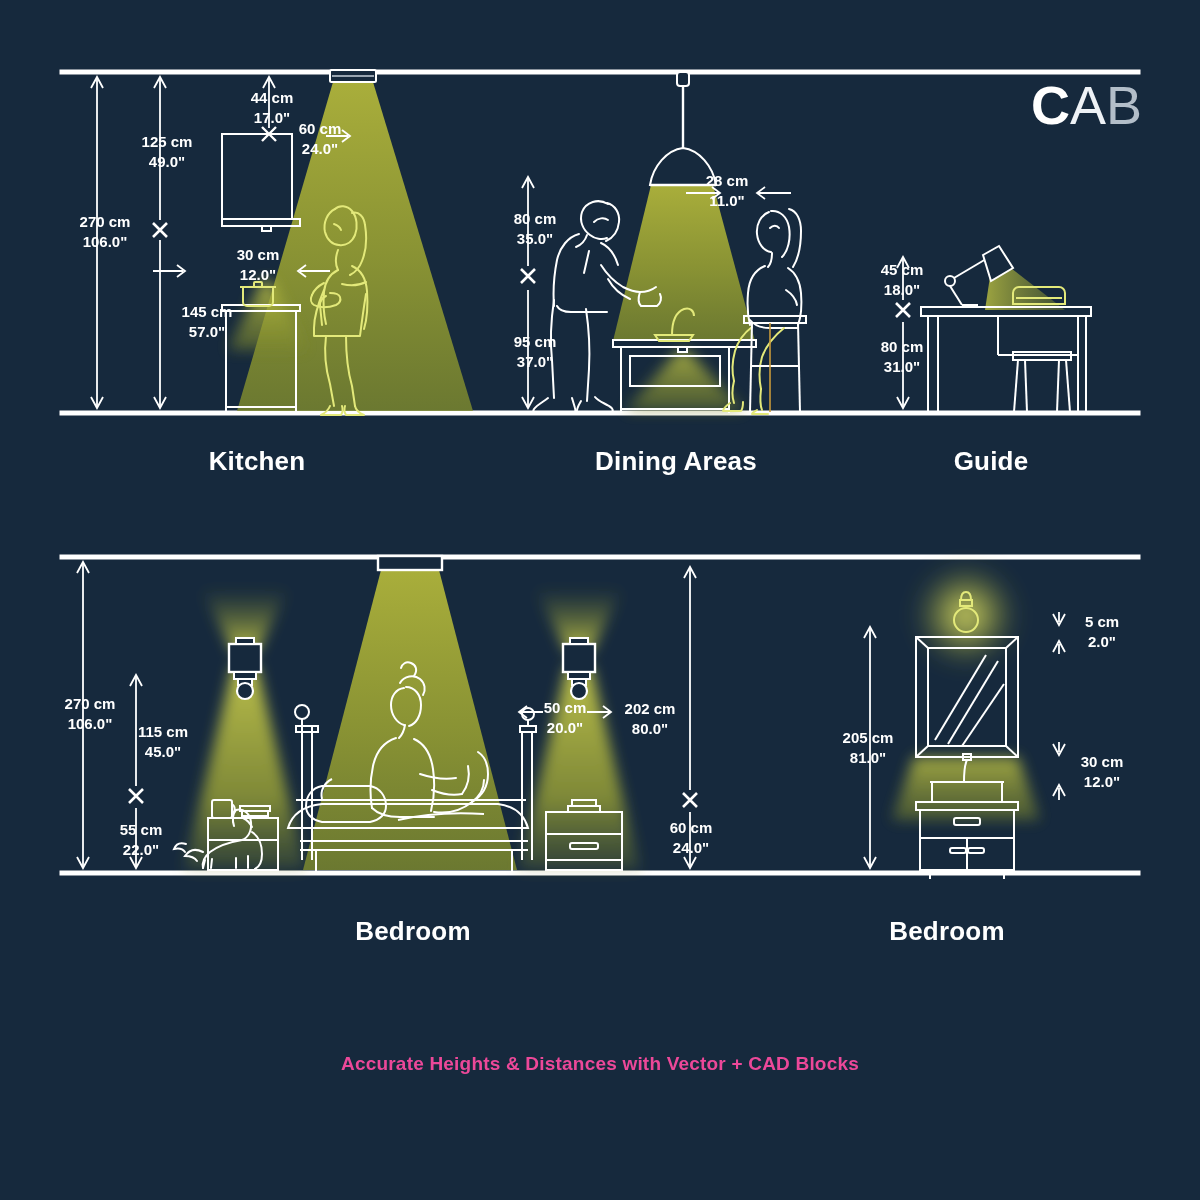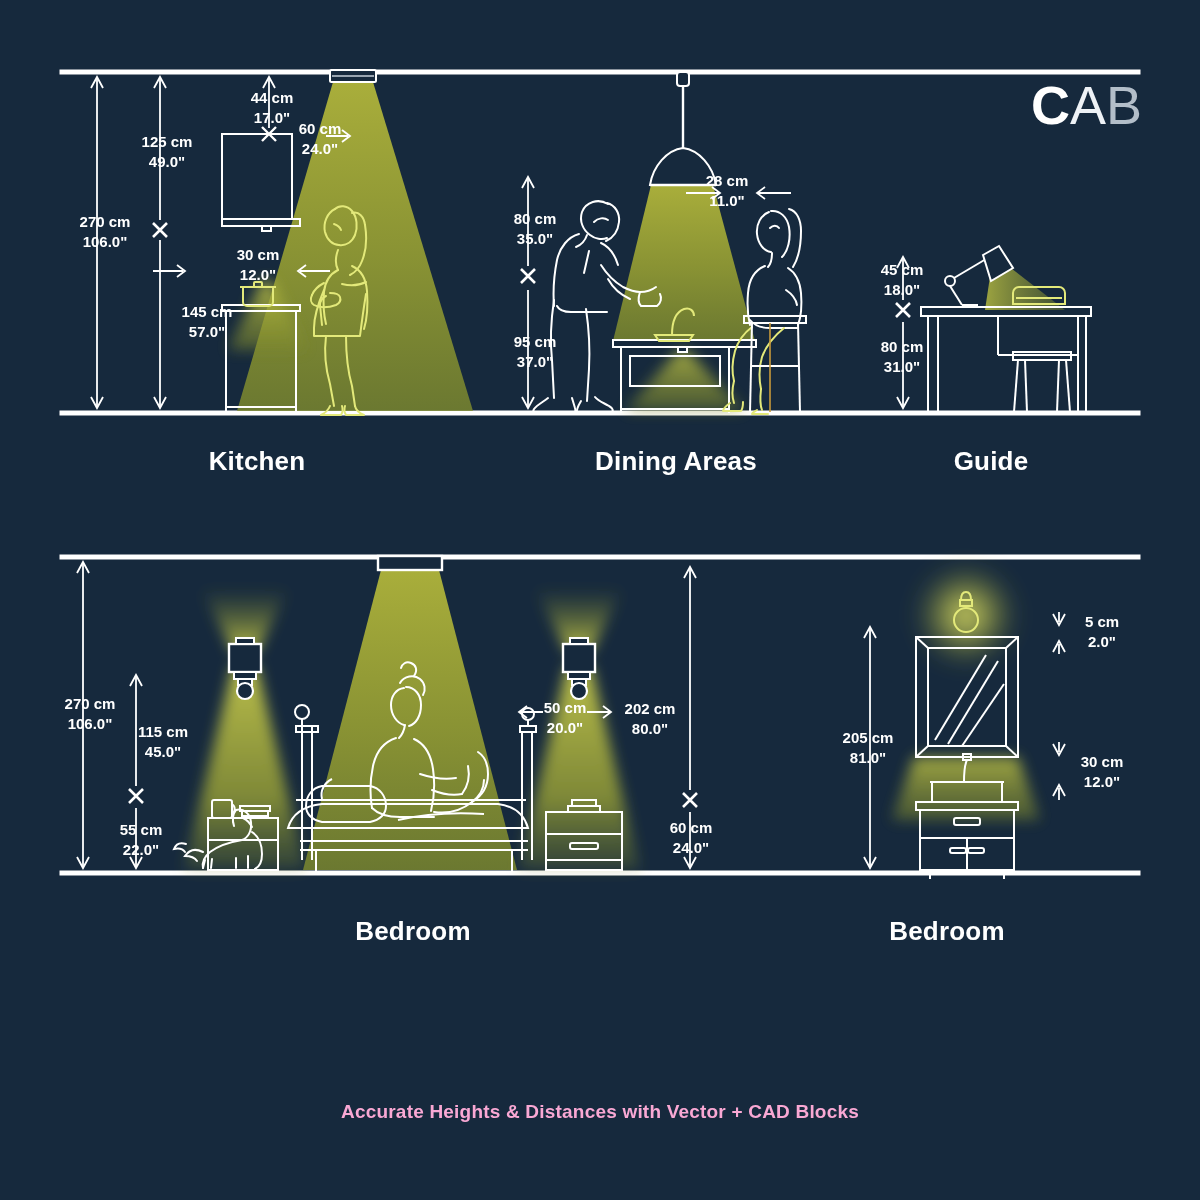--- a/index.html
+++ b/index.html
@@ -31,22 +31,22 @@
     letter-spacing:.2px;
     white-space:nowrap;
     transform:translateX(-50%);
   }
   .title{
     position:absolute;left:0;right:0;top:1026px;
     text-align:center;color:#ffffff;
     font-weight:bold;font-size:42px;letter-spacing:.3px;
   }
   .subtitle{
-    position:absolute;left:0;right:0;top:1101px;
-    text-align:center;color:#f9a8d4;
+    position:absolute;left:0;right:0;top:1053px;
+    text-align:center;color:#ec4899;
     font-weight:bold;font-size:19px;letter-spacing:.2px;
   }
   .dim{
     position:absolute;
     color:#ffffff;
     font-size:15px;
     font-weight:bold;
     line-height:1.35;
     white-space:nowrap;
     text-align:center;

